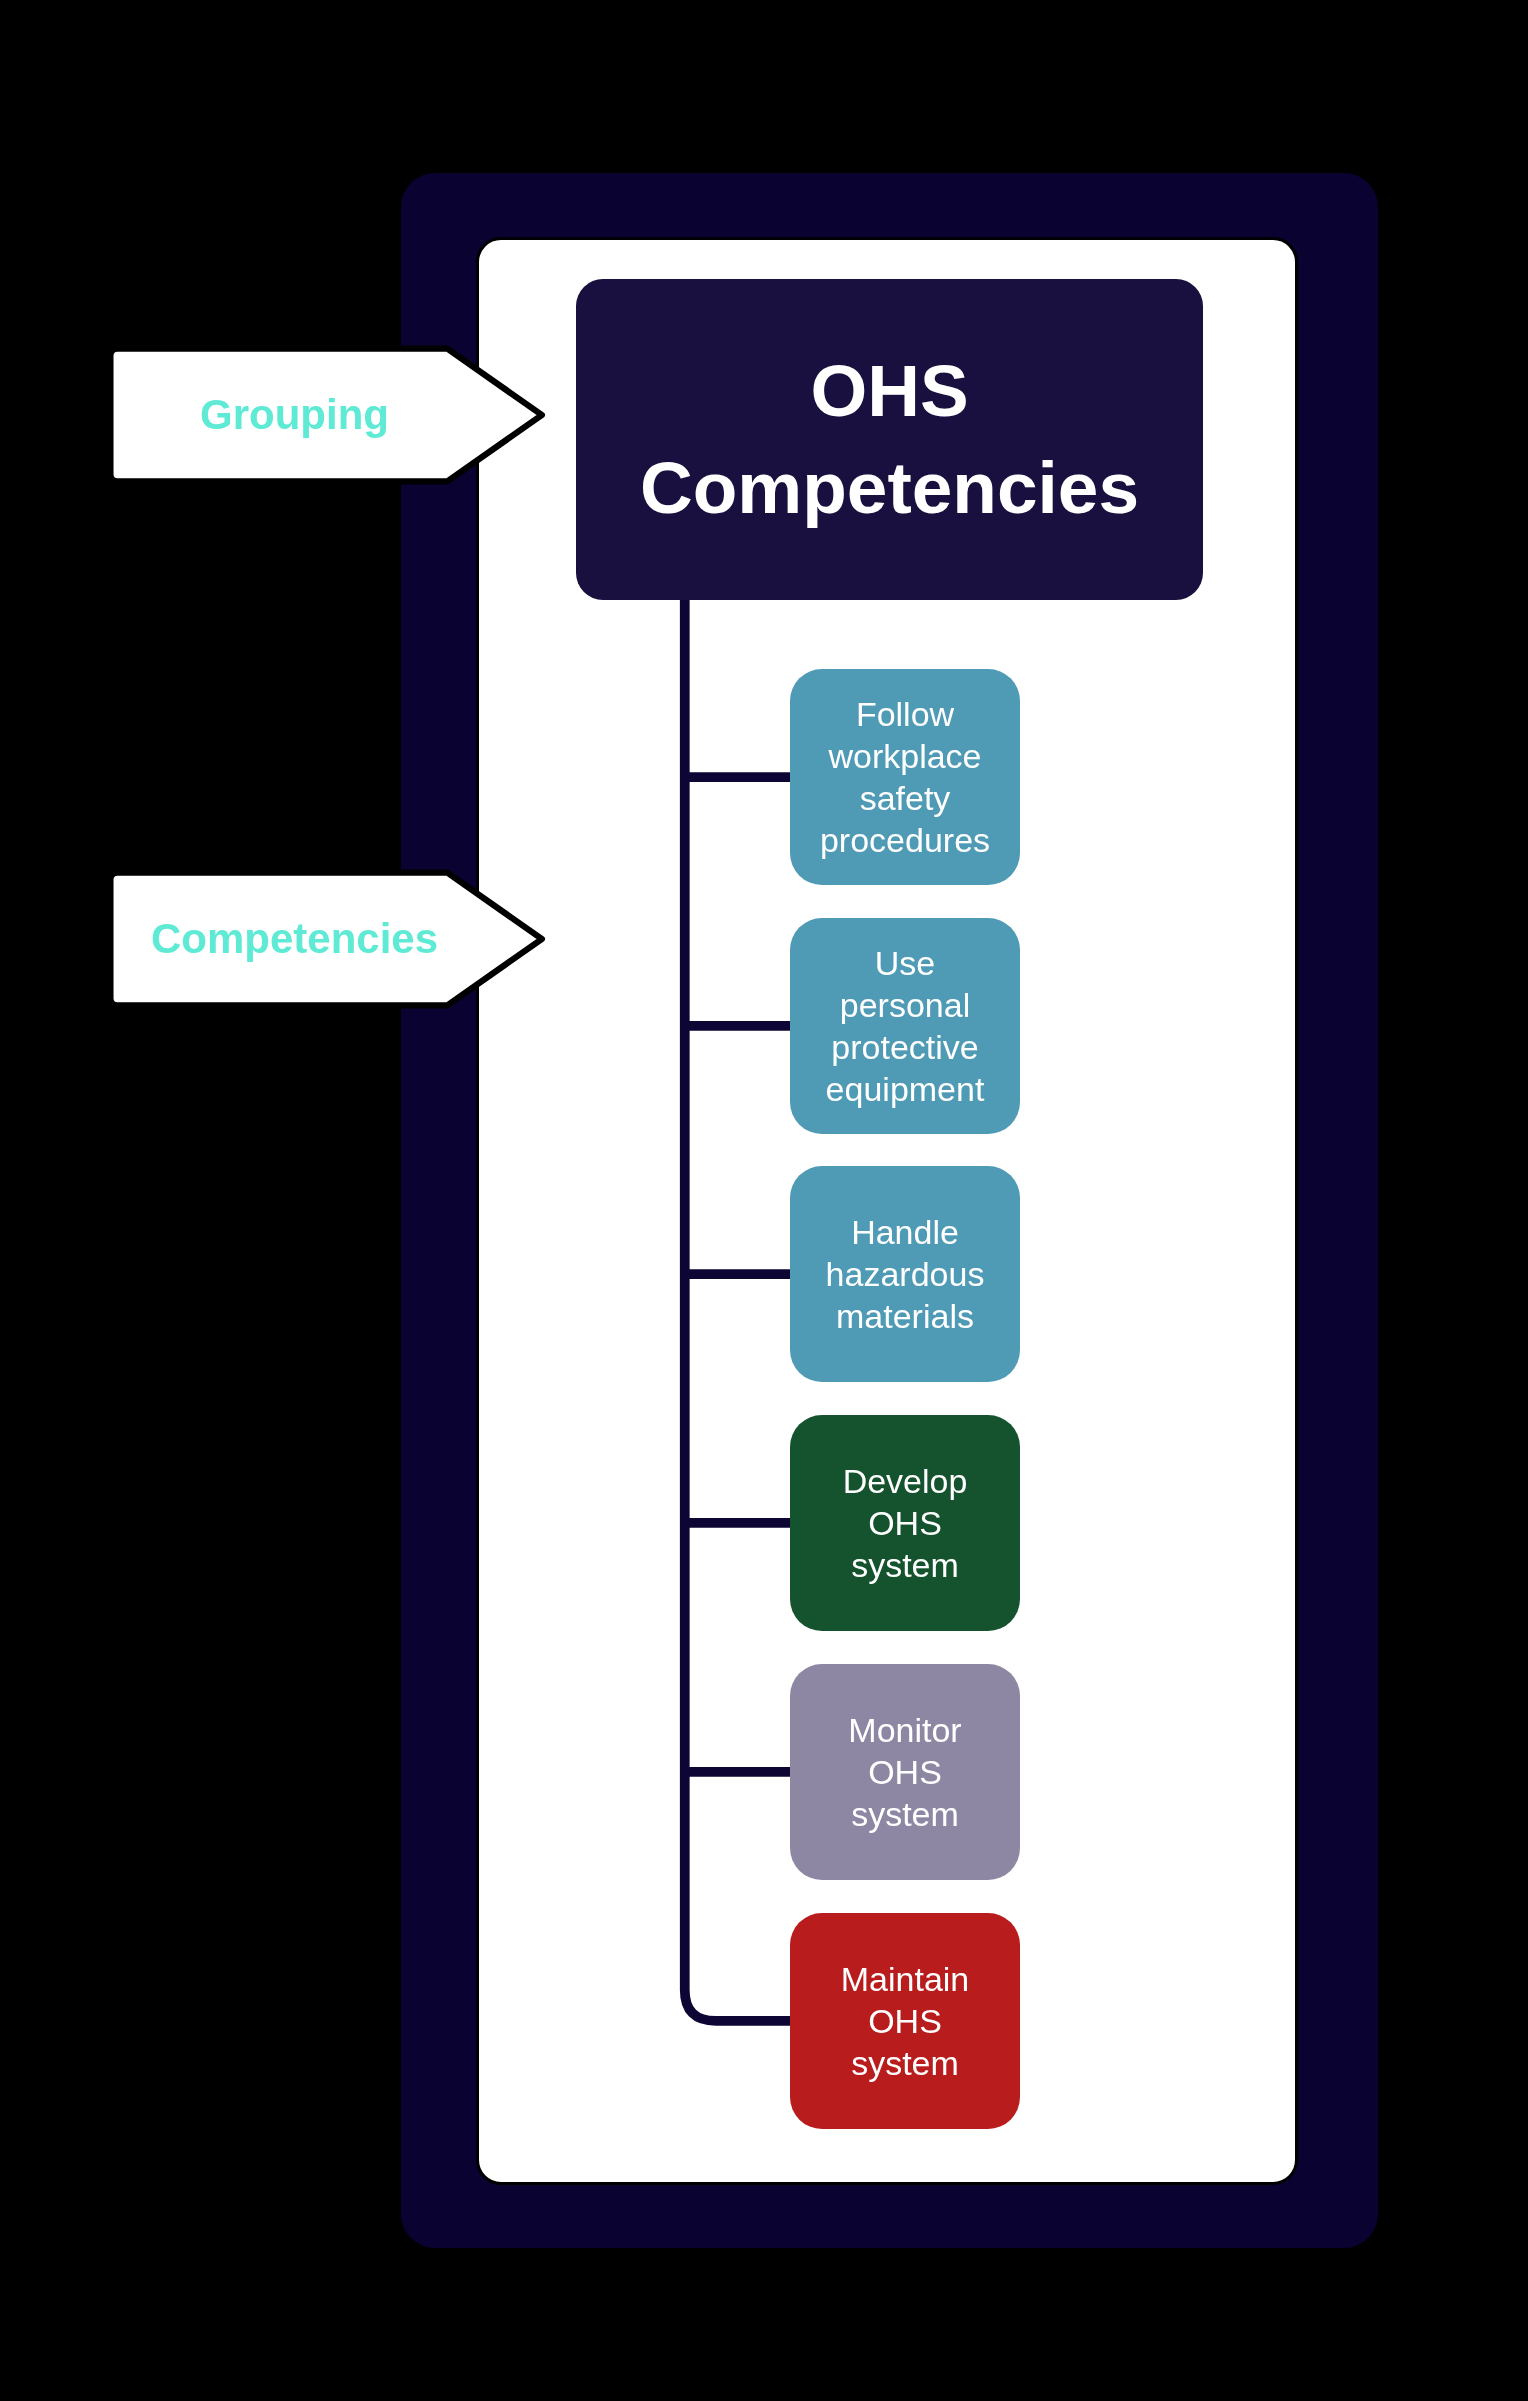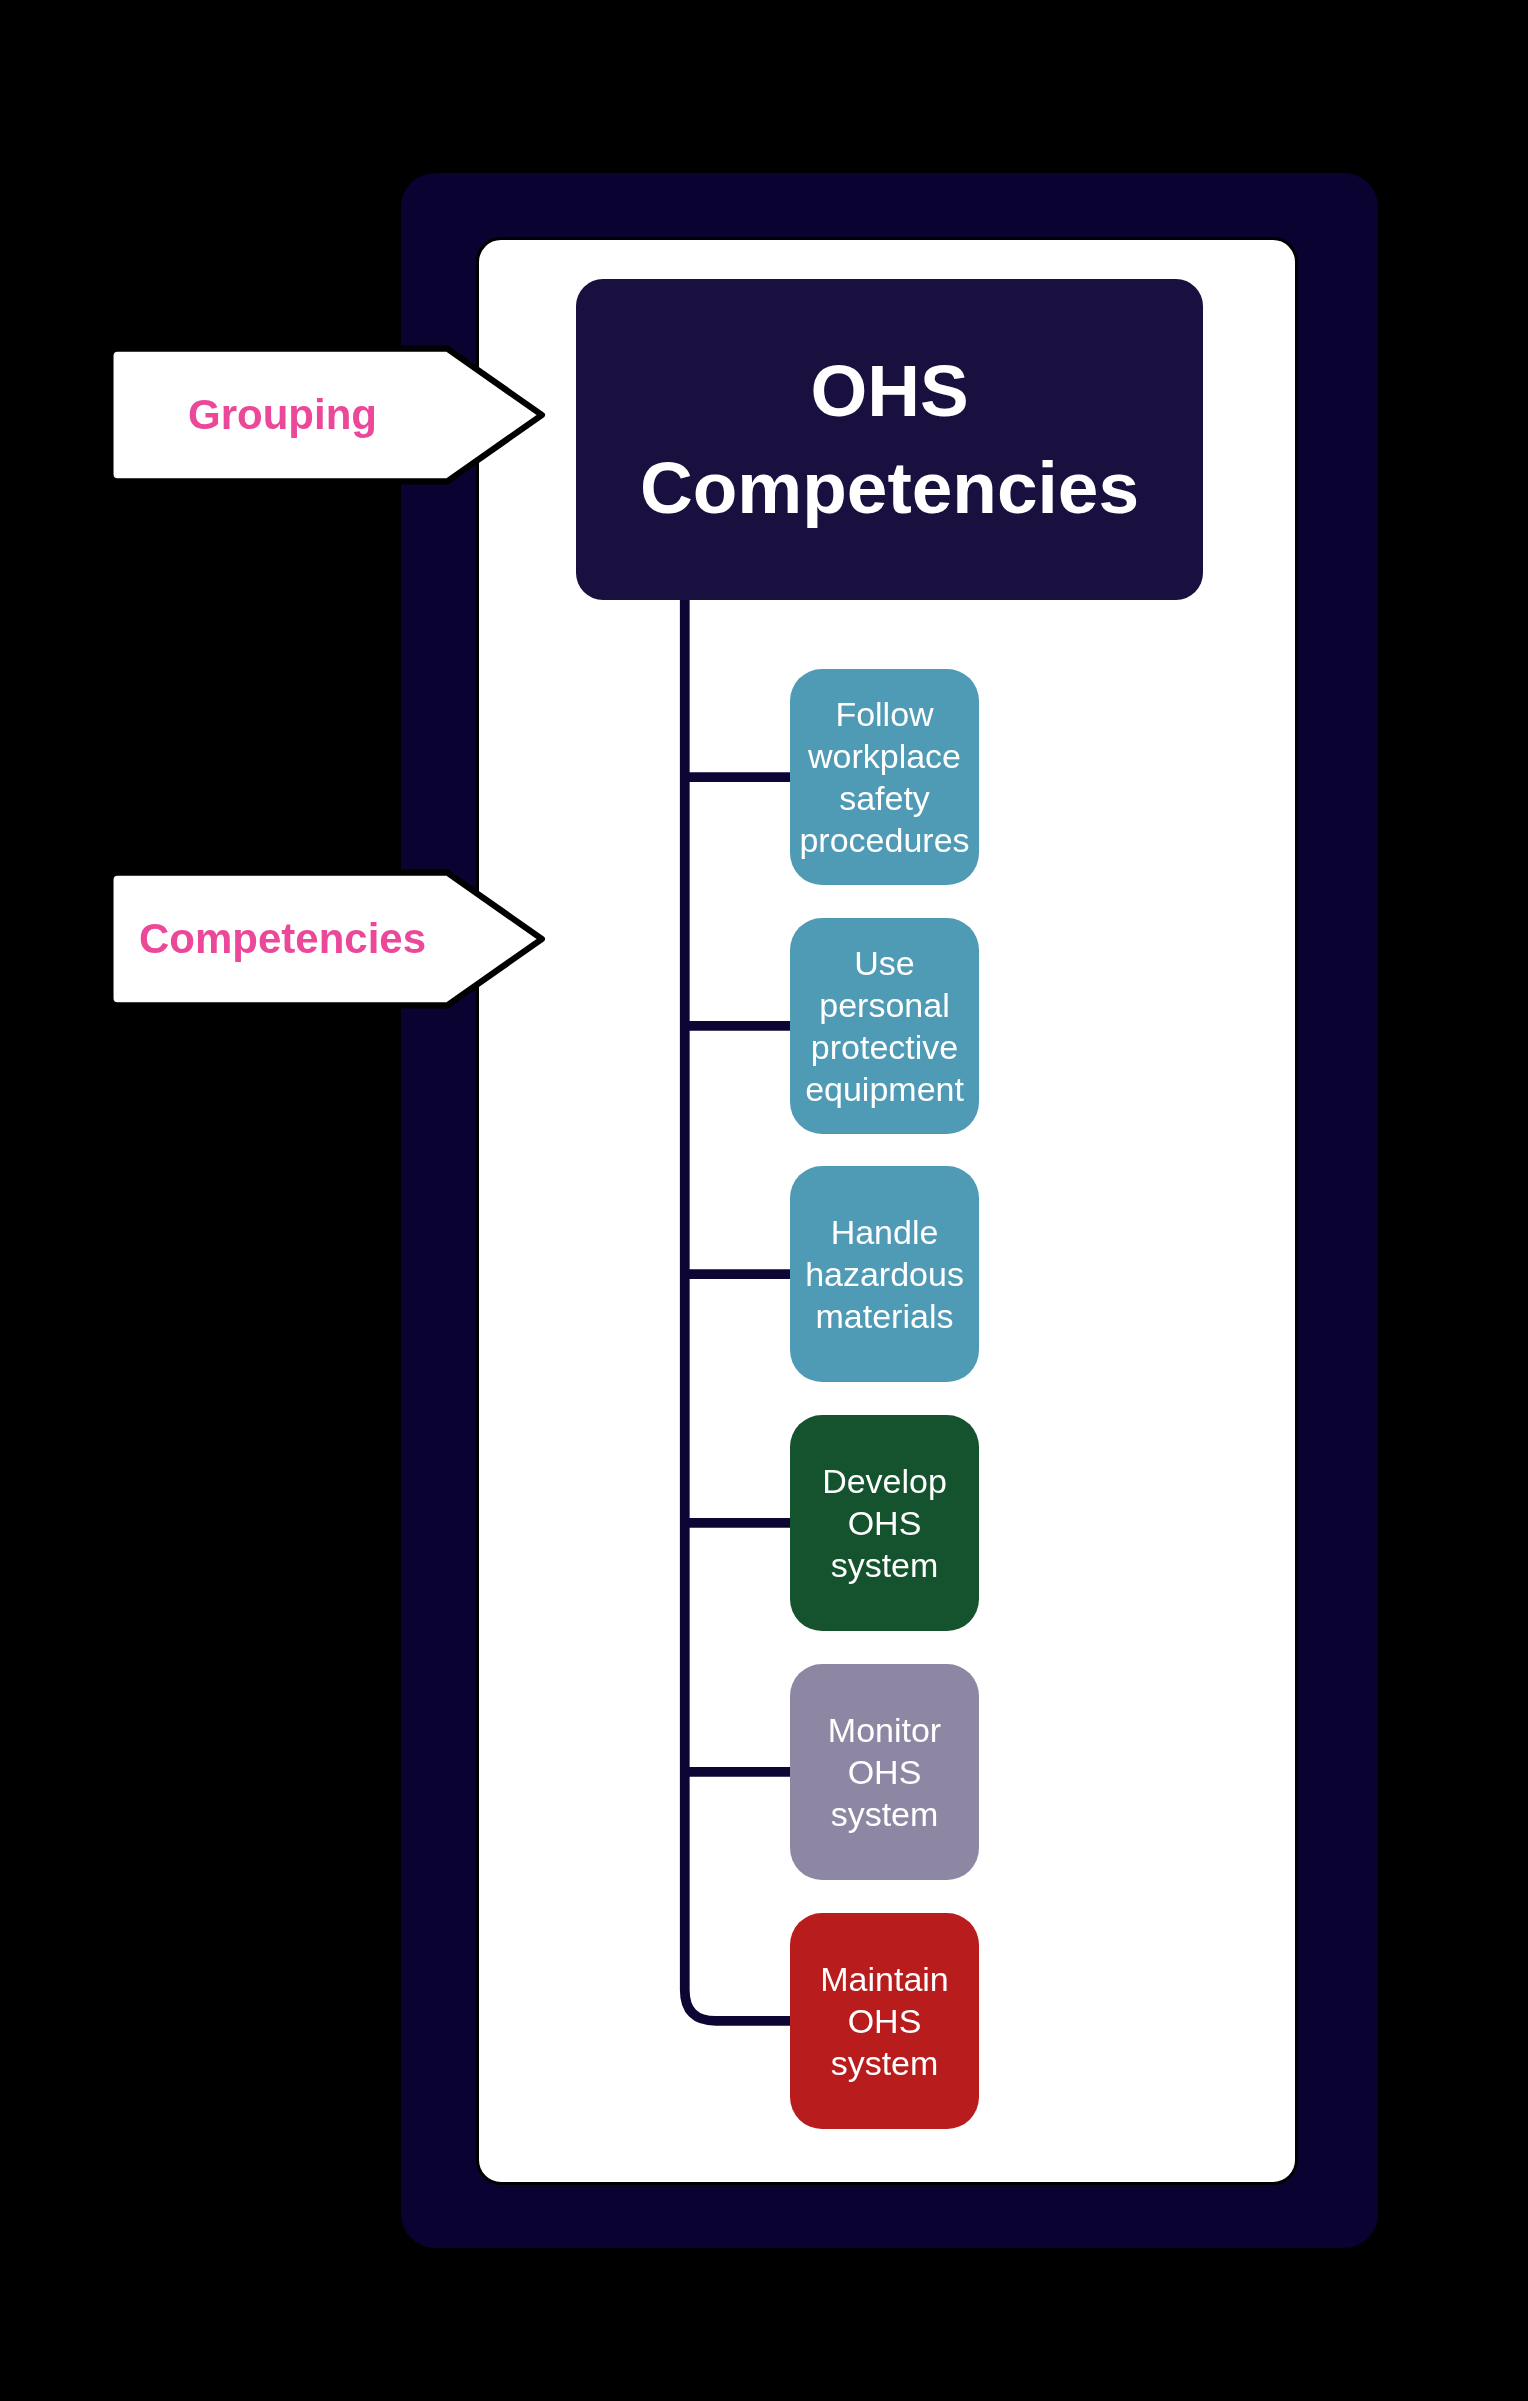--- a/index.html
+++ b/index.html
@@ -58,21 +58,21 @@
     color: #ffffff;
     font-size: 73px;
     font-weight: bold;
     line-height: 1.32;
     text-align: center;
   }
   
   .node {
     position: absolute;
     left: 790px;
-    width: 189px; height: 216px;
+    width: 230px; height: 216px;
     border-radius: 32px;
     display: flex;
     align-items: center;
     justify-content: center;
     text-align: center;
     color: #ffffff;
     font-size: 34px;
     line-height: 1.24;
     padding: 0 22px;
     box-sizing: border-box;
@@ -97,27 +97,27 @@
     width: 443px; height: 142px;
   }
   .callout-shape {
     fill: var(--callout-bg, #ffffff);
     stroke: var(--callout-border, #000000);
     stroke-width: 7px;
     stroke-linejoin: round;
   }
   .callout-label {
     position: absolute;
-    left: 8px; top: 4.4px;
+    left: 20px; top: 4.4px;
     width: 337px; height: 133px;
     display: flex;
     align-items: center;
     justify-content: center;
     text-align: center;
-    color: #ec4899;
+    color: #5eead4;
     font-size: 42px;
     font-weight: bold;
   }
 </style>
 </head>
 <body>
 
 <div class="stage">
 
   <div class="panel-outer"></div>

